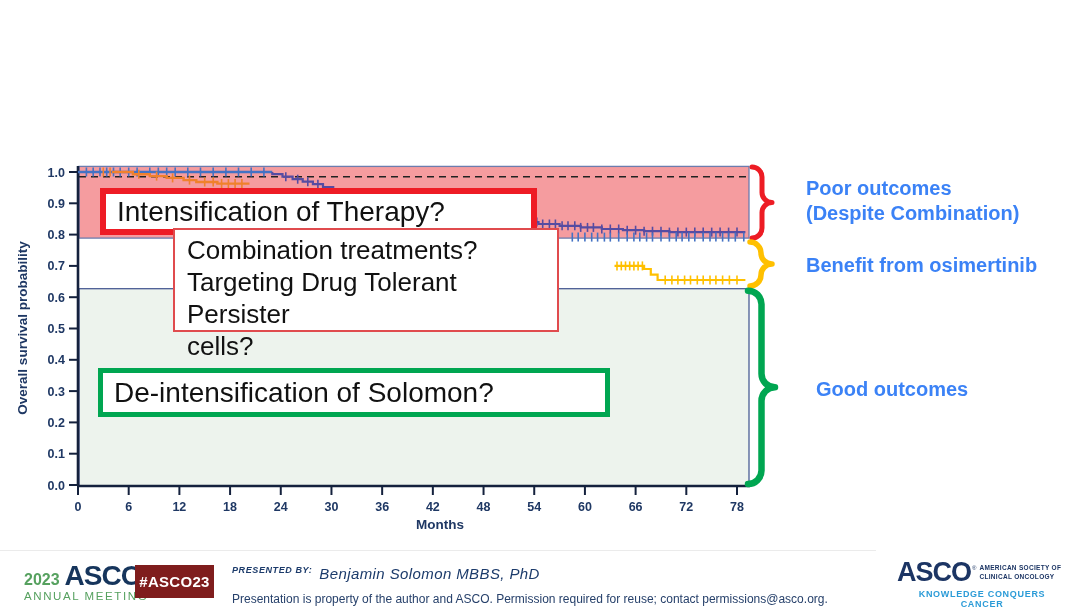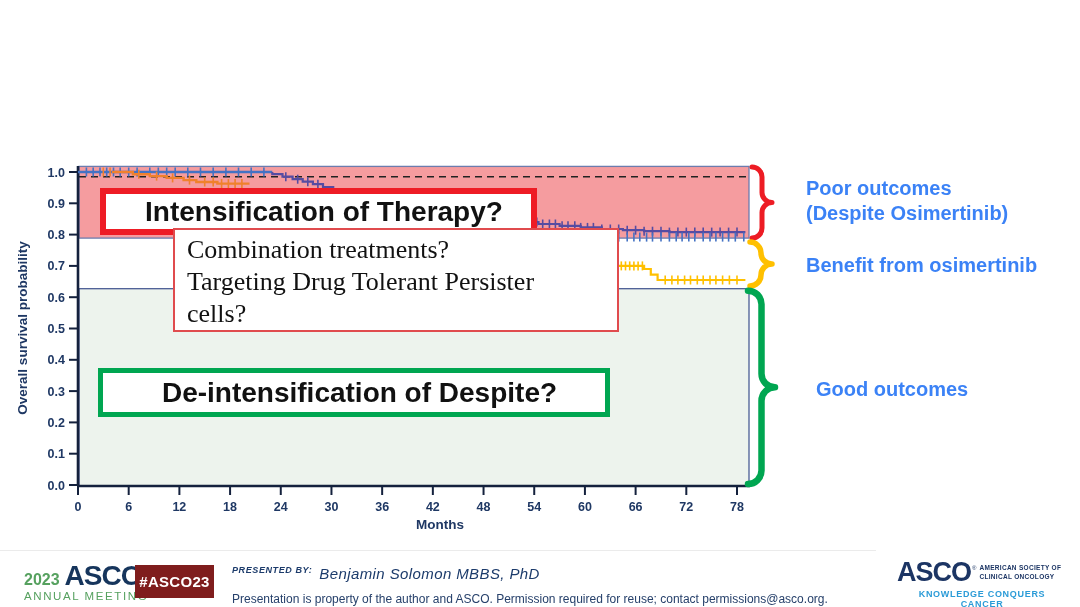--- a/index.html
+++ b/index.html
@@ -5,24 +5,24 @@
   html,body{margin:0;padding:0;background:#fff;}
   .slide{position:relative;width:1080px;height:607px;background:#ffffff;overflow:hidden;
          font-family:"Liberation Sans",sans-serif;}
   .title{position:absolute;left:63px;top:38px;width:990px;font-size:40px;font-weight:bold;
          color:#1b3a68;line-height:1.2;letter-spacing:-0.5px;}
   #km-svg{position:absolute;left:0;top:0;}
   .tick{font:bold 12.5px "Liberation Sans",sans-serif;fill:#1f3864;}
   .axis-title{font:bold 13.5px "Liberation Sans",sans-serif;fill:#1f3864;}
   .callout{position:absolute;background:#ffffff;box-sizing:border-box;display:flex;
            align-items:center;color:#111;}
-  .callout.big{font-weight:bold;font-size:28px;padding-left:11px;justify-content:center;}
+  .callout.big{font-weight:normal;font-size:28px;padding-left:11px;}
   #box-intensify{left:100px;top:188px;width:437px;height:47px;border:6px solid #ee1c25;}
-  #box-combo{left:173px;top:228px;width:446px;height:104px;border:2px solid #e04b4e;
-             font-size:26px;line-height:32px;padding:4px 0 4px 12px;display:block;font-family:Liberation Serif, serif;}
+  #box-combo{left:173px;top:228px;width:386px;height:104px;border:2px solid #e04b4e;
+             font-size:26px;line-height:32px;padding:4px 0 4px 12px;display:block;}
   #box-deintensify{left:98px;top:368px;width:512px;height:49px;border:5px solid #00a651;}
   .side-label{position:absolute;font-weight:bold;font-size:20px;color:#3b82f6;line-height:1.25;}
   #lbl-poor{left:806px;top:176px;}
   #lbl-benefit{left:806px;top:253px;}
   #lbl-good{left:816px;top:377px;}
   .footer{position:absolute;left:0;top:550px;width:876px;height:57px;border-top:1px solid #ebebeb;}
   .asco-lockup{position:absolute;left:24px;top:12px;}
   .asco-row{display:flex;align-items:baseline;}
   .asco-year{color:#56a15f;font-weight:bold;font-size:16px;margin-right:5px;}
   .asco-word{color:#16355c;font-weight:bold;font-size:28px;letter-spacing:-1px;line-height:0.9;}
@@ -247,26 +247,26 @@
     <span>Intensification of Therapy?</span>
   </div>
 
   <div class="callout" id="box-combo">
     <div>Combination treatments?</div>
     <div>Targeting Drug Tolerant Persister</div>
     <div>cells?</div>
   </div>
 
   <div class="callout big" id="box-deintensify">
-    <span>De-intensification of Despite?</span>
+    <span>De-intensification of Solomon?</span>
   </div>
 
   <div class="side-label" id="lbl-poor">
     <div>Poor outcomes</div>
-    <div>(Despite Osimertinib)</div>
+    <div>(Despite Combination)</div>
   </div>
   <div class="side-label" id="lbl-benefit">Benefit from osimertinib</div>
   <div class="side-label" id="lbl-good">Good outcomes</div>
 
   <div class="footer">
     <div class="asco-lockup">
       <div class="asco-row">
         <span class="asco-year">2023</span>
         <span class="asco-word">ASCO</span>
         <span class="asco-reg">®</span>

